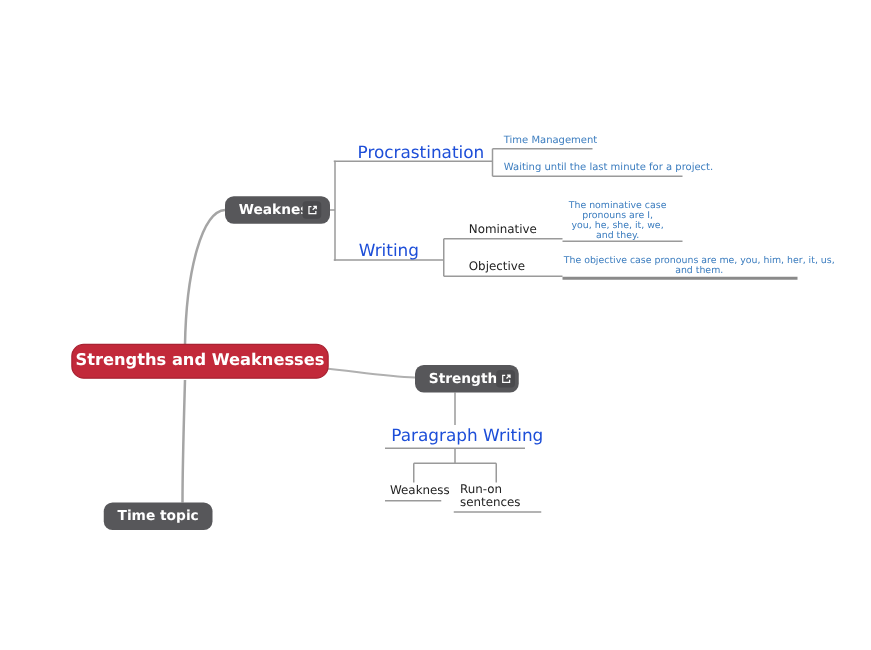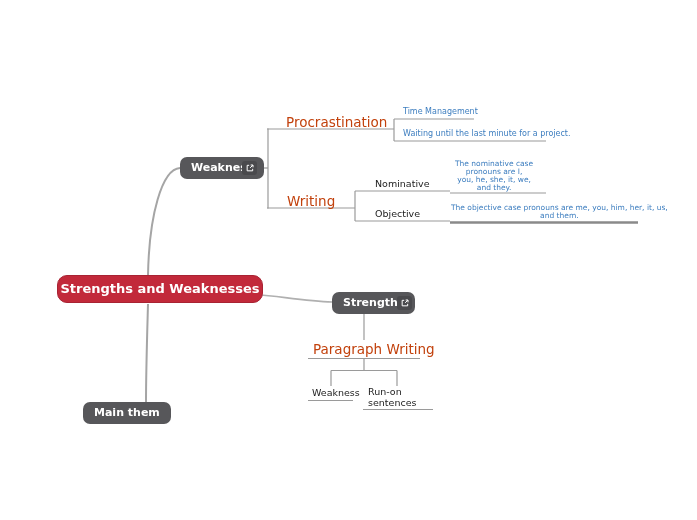--- a/index.html
+++ b/index.html
@@ -18,21 +18,21 @@
     position:absolute;left:57px;top:275px;width:206px;height:28px;line-height:26px;
     background:var(--root-bg,#c2293a);border:1px solid var(--root-border,#a82333);
     color:#fff;font-weight:bold;font-size:13px;text-align:center;border-radius:10px;
     box-sizing:border-box;white-space:nowrap;
   }
   .iconchip{
     position:absolute;width:15px;height:14px;background:var(--chip-bg,#4a4a4d);
     border-radius:3px;display:flex;align-items:center;justify-content:center;
   }
   .iconchip svg{display:block;}
-  .topic-lg{position:absolute;font-size:13.5px;color:#c2410c;white-space:nowrap;}
+  .topic-lg{position:absolute;font-size:13.5px;color:#1d4ed8;white-space:nowrap;}
   .topic-md{position:absolute;font-size:9.5px;color:#222;white-space:nowrap;}
   .topic-md.wrap{white-space:normal;line-height:10.5px;}
   .bluetxt{position:absolute;font-size:8px;color:var(--link-blue,#3c7dbf);white-space:nowrap;}
   .bluenote{
     position:absolute;font-size:7.5px;line-height:8px;color:var(--link-blue,#3c7dbf);
     white-space:pre-line;
     text-align:center;
   }
 </style>
 </head>
@@ -105,15 +105,15 @@
     <svg width="10" height="10" viewBox="0 0 12 12">
       <path d="M5 2.8 H2.6 V9.4 H9.2 V7" fill="none" stroke="#fff" stroke-width="1.2"></path>
       <path d="M6.8 2.4 H9.6 V5.2 M9.4 2.6 L6.2 5.8" fill="none" stroke="#fff" stroke-width="1.2"></path>
     </svg>
   </div>
 
   <div class="topic-lg" style="left:313px;top:341px;">Paragraph Writing</div>
   <div class="topic-md" style="left:312px;top:387px;">Weakness</div>
   <div class="topic-md wrap" style="left:368px;top:387px;width:52px;">Run-on sentences</div>
 
-  <div class="boxnode" style="left:83px;top:402px;">Main them</div>
+  <div class="boxnode" style="left:83px;top:402px;">Time topic</div>
 
 </div>
 
 </body></html>

